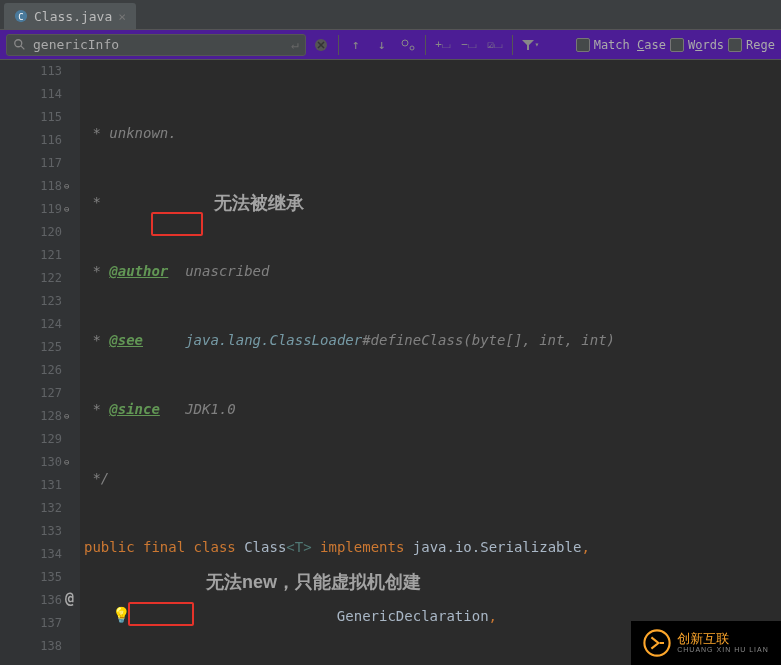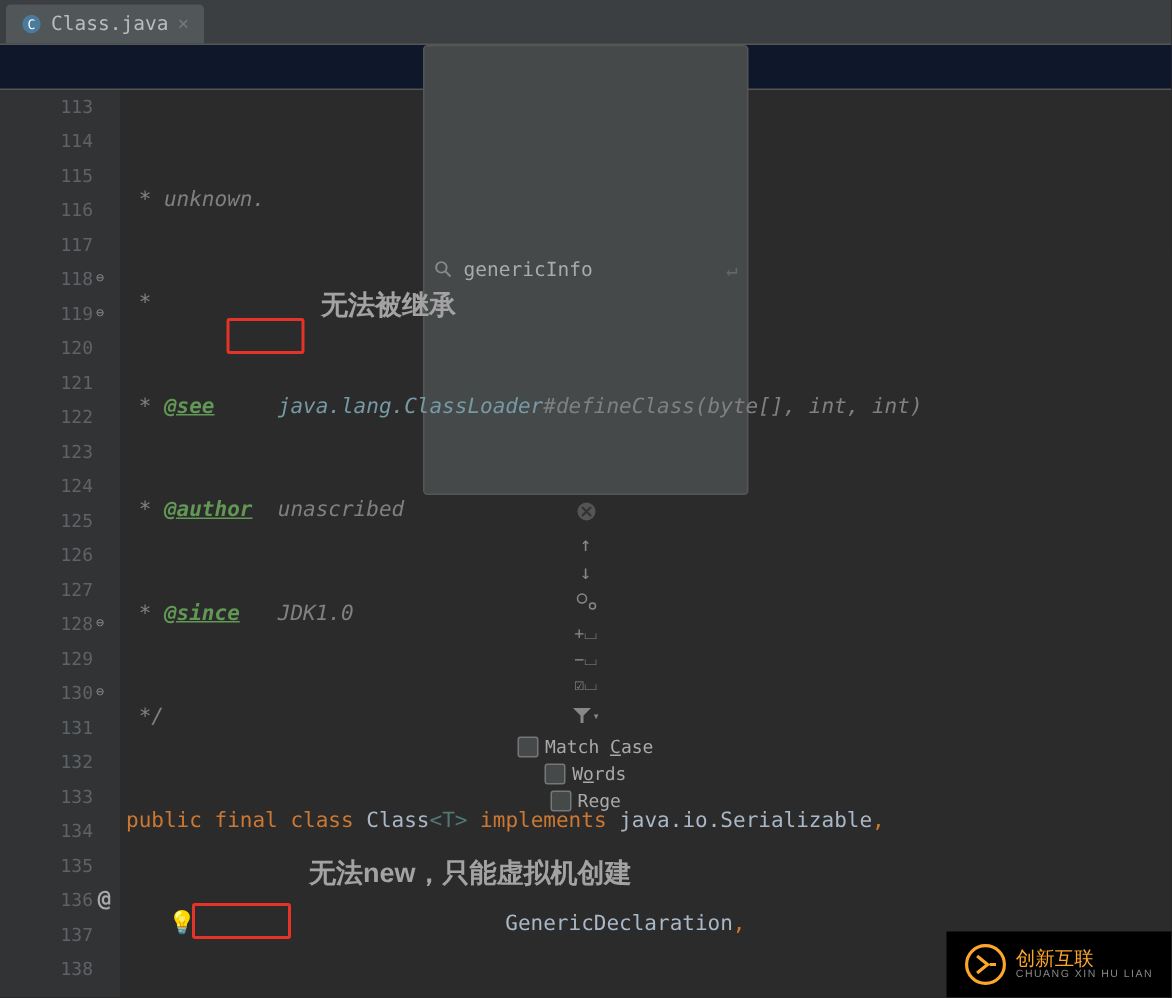--- a/index.html
+++ b/index.html
@@ -28,27 +28,26 @@
     background: #515658;
     border-top-left-radius: 3px;
     border-top-right-radius: 3px;
     color: #bbb;
     height: 26px;
   }
   .tab .file-icon { width: 14px; height: 14px; }
   .tab .close { color: #777; cursor: pointer; }
   .find-bar {
     height: 30px;
-    background: #0f172a;
+    background: #4c1d95;
     display: flex;
     align-items: center;
     padding: 0 6px;
     gap: 4px;
     border-bottom: 1px solid #555;
-    flex-direction: column;
   }
   .find-input {
     flex: 0 0 300px;
     background: #45494a;
     border: 1px solid #555;
     border-radius: 3px;
     display: flex;
     align-items: center;
     padding: 2px 6px;
     height: 22px;
@@ -268,22 +267,22 @@
     <div>135</div>
     <div>136</div>
     <div>137</div>
     <div>138</div>
     <span class="at-sym" style="top:528px">@</span>
   </div>
 
   <div class="code">
     <div class="line"><span class="c-comment"> * unknown.</span></div>
     <div class="line"><span class="c-comment"> *</span></div>
+    <div class="line"><span class="c-comment"> * </span><span class="c-tag">@author</span><span class="c-comment">  unascribed</span></div>
     <div class="line"><span class="c-comment"> * </span><span class="c-tag">@see</span><span class="c-tagval">     java.lang.ClassLoader</span><span class="c-comment">#defineClass(byte[], int, int)</span></div>
-    <div class="line"><span class="c-comment"> * </span><span class="c-tag">@author</span><span class="c-comment">  unascribed</span></div>
     <div class="line"><span class="c-comment"> * </span><span class="c-tag">@since</span><span class="c-comment">   JDK1.0</span></div>
     <div class="line"><span class="c-comment"> */</span></div>
     <div class="line"><span class="c-kw">public </span><span class="c-kw">final</span><span class="c-kw"> class </span><span class="c-cls">Class</span><span class="c-gen">&lt;T&gt;</span><span class="c-kw"> implements </span><span class="c-cls">java.io.Serializable</span><span class="c-kw">,</span></div>
     <div class="line"><span class="c-cls">                              GenericDeclaration</span><span class="c-kw">,</span></div>
     <div class="line"><span class="c-cls">                              Type</span><span class="c-kw">,</span></div>
     
     
     
     
     

